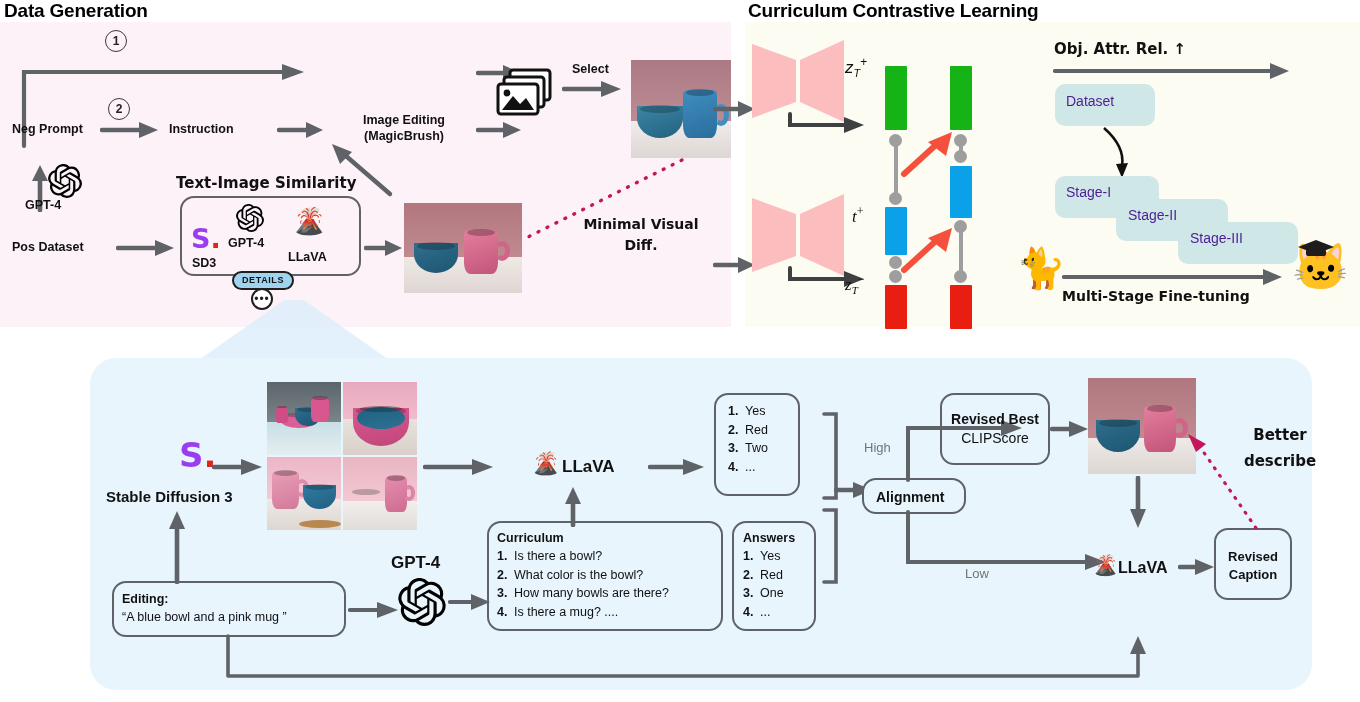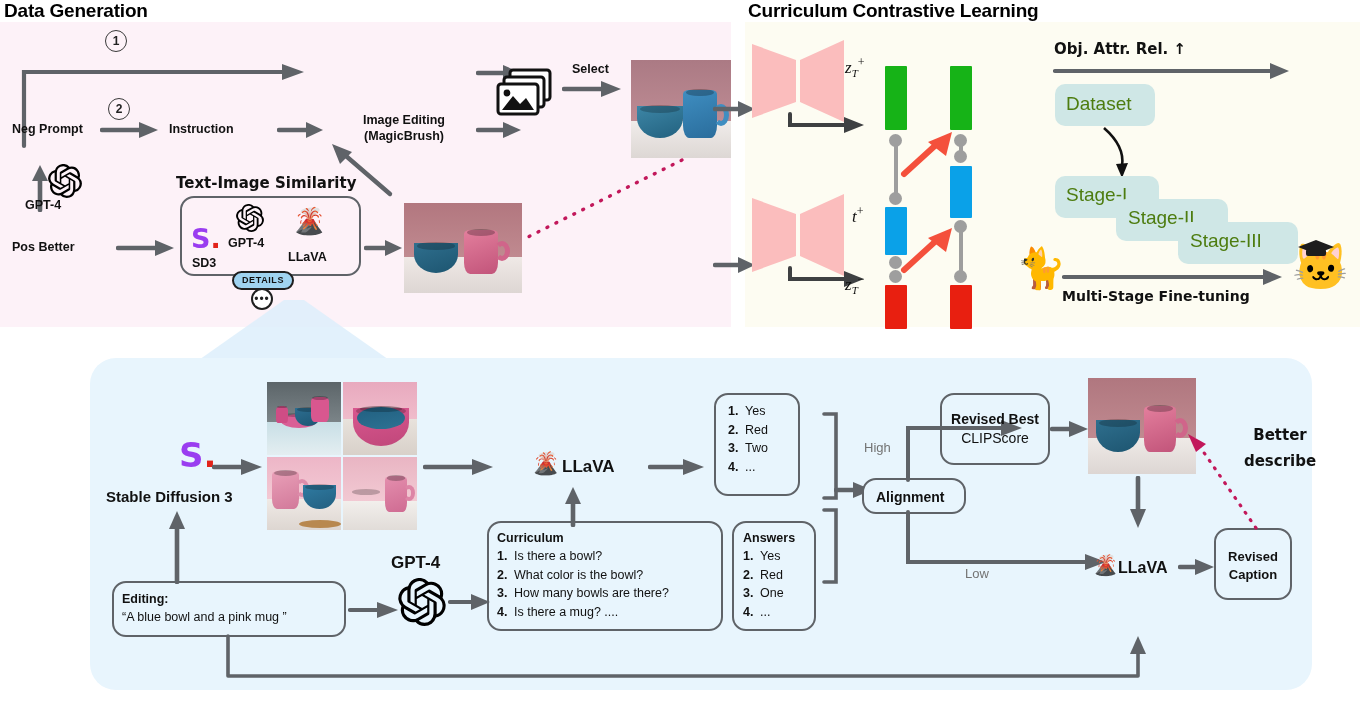--- a/index.html
+++ b/index.html
@@ -53,21 +53,21 @@
   
   .enc { width:96px; height:86px; }
 
   
   .bar  { position:absolute; width:22px; border-radius:1px; }
   .node { position:absolute; width:13px; height:13px; border-radius:50%; background:#9e9e9e; }
   .link { position:absolute; width:4px; background:#9e9e9e; }
 
   
   .chip { background:#cfe7e6; border-radius:10px; }
-  .chip-label { position:absolute; font-size:19px; color:#4d7c0f; font-weight:normal;
+  .chip-label { position:absolute; font-size:14px; color:#4c1d95; font-weight:normal;
                 font-family:"Liberation Sans", sans-serif; white-space:nowrap; }
 
   
   .photo { position:absolute; overflow:hidden; }
   .ph-wall { position:absolute; left:0; top:0; right:0; }
   .ph-table{ position:absolute; left:0; right:0; bottom:0; }
   .bowl { position:absolute; border-radius:0 0 50% 50%/0 0 62% 62%; }
   .bowl::after { content:""; position:absolute; left:6%; top:-4%; width:88%; height:26%;
                  border-radius:50%; background:rgba(0,0,0,.22); }
   .mug  { position:absolute; border-radius:6px 6px 18% 18%/4px 4px 26% 26%; }
@@ -152,21 +152,21 @@
 <svg class="abs arr" style="left:30px; top:164px;" width="20" height="48">
   <path d="M10,46 L10,16" stroke="#5f6368" stroke-width="4.6" stroke-linecap="round"></path>
   <polygon points="2,17 10,1 18,17" fill="#5f6368"></polygon>
 </svg>
 
 <svg class="abs" style="left:48px; top:164px;" width="34" height="34" viewBox="0 0 24 24">
   <path fill="#000" d="M22.28 9.82a5.98 5.98 0 0 0-.52-4.91 6.05 6.05 0 0 0-6.51-2.9A6.06 6.06 0 0 0 4.98 4.18a5.98 5.98 0 0 0-4 2.9 6.05 6.05 0 0 0 .74 7.1 5.98 5.98 0 0 0 .51 4.91 6.05 6.05 0 0 0 6.52 2.9A5.98 5.98 0 0 0 13.26 24a6.06 6.06 0 0 0 5.77-4.21 5.99 5.99 0 0 0 4-2.9 6.06 6.06 0 0 0-.75-7.07Zm-9.02 12.6a4.48 4.48 0 0 1-2.88-1.04l.14-.08 4.78-2.76a.79.79 0 0 0 .39-.68v-6.74l2.02 1.17a.07.07 0 0 1 .04.06v5.58a4.5 4.5 0 0 1-4.49 4.49ZM3.6 18.3a4.47 4.47 0 0 1-.54-3.01l.14.09 4.78 2.76a.78.78 0 0 0 .78 0l5.84-3.37v2.33a.08.08 0 0 1-.03.06l-4.83 2.79a4.5 4.5 0 0 1-6.14-1.65ZM2.34 7.9a4.48 4.48 0 0 1 2.34-1.97v5.68a.77.77 0 0 0 .39.67l5.81 3.35-2.02 1.17a.07.07 0 0 1-.07 0L3.96 14a4.5 4.5 0 0 1-1.62-6.1Zm16.6 3.86-5.84-3.4 2.02-1.16a.07.07 0 0 1 .07 0l4.83 2.79a4.49 4.49 0 0 1-.68 8.1v-5.67a.79.79 0 0 0-.4-.66Zm2.01-3.03-.14-.09-4.77-2.78a.78.78 0 0 0-.79 0L9.41 9.23V6.9a.07.07 0 0 1 .03-.06l4.83-2.79a4.49 4.49 0 0 1 6.67 4.65ZM8.31 12.86l-2.02-1.17a.08.08 0 0 1-.04-.06V6.06a4.49 4.49 0 0 1 7.37-3.45l-.14.08L8.7 5.45a.79.79 0 0 0-.39.68v6.73Zm1.1-2.36 2.6-1.5 2.61 1.5v3l-2.6 1.5-2.61-1.5Z"></path>
 </svg>
 <div class="abs bt" style="left:25px; top:198px;">GPT-4</div>
 
-<div class="abs bt" style="left:12px; top:240px;">Pos Better</div>
+<div class="abs bt" style="left:12px; top:240px;">Pos Dataset</div>
 <svg class="abs arr" style="left:116px; top:239px;" width="60" height="18">
   <path d="M2,9 L40,9" stroke="#5f6368" stroke-width="4.6" stroke-linecap="round"></path>
   <polygon points="39,1 58,9 39,17" fill="#5f6368"></polygon>
 </svg>
 
 <div class="abs bt comic" style="left:176px; top:174px; font-size:15px;">Text-Image Similarity</div>
 <div class="abs sbox" style="left:180px; top:196px; width:181px; height:80px;"></div>
 
 <div class="abs sd-logo" style="left:191px; top:228px; font-size:27px;"><span>S</span><span class="sd-dot">.</span></div>
 <div class="abs bt" style="left:192px; top:256px;">SD3</div>
@@ -213,20 +213,24 @@
   <div class="ph-wall" style="height:62%; background:linear-gradient(180deg,#ab7a84,#bd8b93);"></div>
   <div class="ph-table" style="height:38%; background:linear-gradient(180deg,#f0ecea,#ddd7d4);"></div>
   <div class="bowl" style="left:6px; top:46px; width:46px; height:32px; background:linear-gradient(160deg,#3d86a6,#22617f);"></div>
   <div class="mug" style="left:52px; top:30px; width:34px; height:48px; background:linear-gradient(160deg,#3f8ec1,#2a6d9c);"></div>
   <div class="handle" style="left:82px; top:44px; width:16px; height:22px; border:5px solid #3f8ec1; border-left-color:transparent;"></div>
 </div>
 
 <svg class="abs dotted" style="left:520px; top:155px;" width="170" height="90">
   <path d="M162,5 L8,82" stroke="#c2185b" stroke-width="3.4" fill="none" stroke-dasharray="1 9" stroke-linecap="round"></path>
 </svg>
+<div class="abs bt comic bt-c" style="left:566px; top:214px; width:150px; font-size:14px; line-height:1.5;">
+  <div>Minimal Visual</div>
+  <div>Diff.</div>
+</div>
 
 <svg class="abs arr" style="left:713px; top:100px;" width="44" height="18">
   <path d="M2,9 L26,9" stroke="#5f6368" stroke-width="4.4" stroke-linecap="round"></path>
   <polygon points="25,1 42,9 25,17" fill="#5f6368"></polygon>
 </svg>
 <svg class="abs arr" style="left:713px; top:256px;" width="44" height="18">
   <path d="M2,9 L26,9" stroke="#5f6368" stroke-width="4.4" stroke-linecap="round"></path>
   <polygon points="25,1 42,9 25,17" fill="#5f6368"></polygon>
 </svg>
 
@@ -269,21 +273,21 @@
 
 <svg class="abs arr" style="left:900px; top:130px;" width="58" height="50">
   <path d="M4,44 L38,13" stroke="#f4503c" stroke-width="6" stroke-linecap="round"></path>
   <polygon points="52,2 46,26 28,12" fill="#f4503c"></polygon>
 </svg>
 <svg class="abs arr" style="left:900px; top:226px;" width="58" height="50">
   <path d="M4,44 L38,13" stroke="#f4503c" stroke-width="6" stroke-linecap="round"></path>
   <polygon points="52,2 46,26 28,12" fill="#f4503c"></polygon>
 </svg>
 
-<div class="abs" style="left:845px; top:55px; font-family:Liberation Serif, serif; font-style:italic; font-size:17px; color:#111;">
+<div class="abs" style="left:845px; top:55px; font-family:Liberation Sans, sans-serif; font-style:italic; font-size:17px; color:#111;">
   <span>z</span><sub style="font-size:11px;">T</sub><sup style="font-size:12px; font-style:normal;">+</sup>
 </div>
 <div class="abs" style="left:852px; top:204px; font-family:'Liberation Serif',serif; font-style:italic; font-size:17px; color:#111;">
   <span>t</span><sup style="font-size:12px; font-style:normal;">+</sup>
 </div>
 <div class="abs" style="left:845px; top:272px; font-family:'Liberation Serif',serif; font-style:italic; font-size:17px; color:#111;">
   <span>z</span><sub style="font-size:11px;">T</sub><sup style="font-size:12px; font-style:normal;">−</sup>
 </div>
 
 <div class="abs bt comic" style="left:1054px; top:40px; font-size:15px;">Obj. Attr. Rel. ↑</div>

